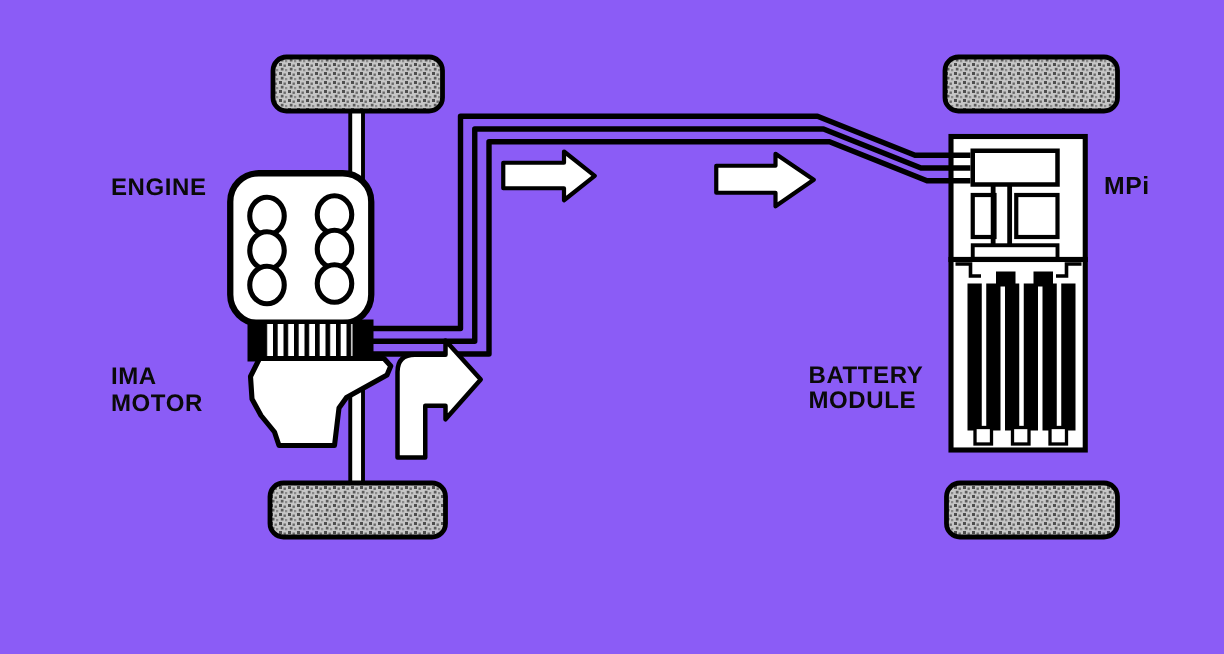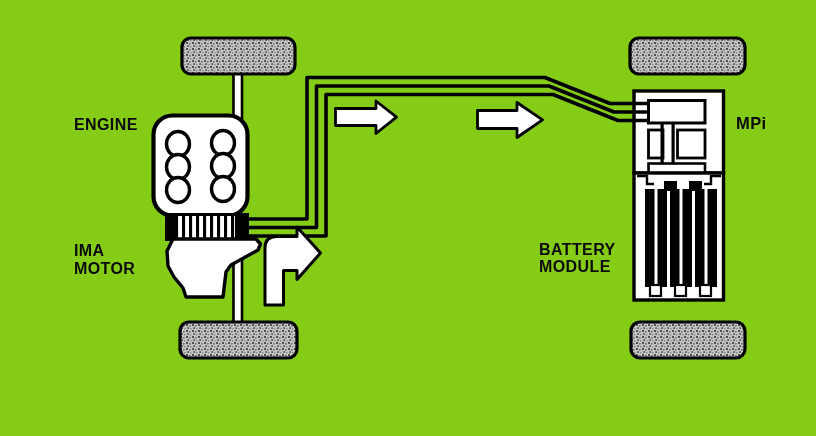--- a/index.html
+++ b/index.html
@@ -1,19 +1,19 @@
 <!DOCTYPE html>
 <html><head>
 <meta charset="utf-8">
 <style>
   html,body{margin:0;padding:0;background:#ffffff;}
   .canvas{
     position:relative;
     width:816px;height:436px;
-    background:#84cc16;
+    background:#8b5cf6;
     overflow:hidden;
     font-family:"Liberation Sans", sans-serif;
   }
   svg{display:block;}
   .lbl{
     font-family:"Liberation Sans", sans-serif;
     font-weight:bold;
     font-size:16px;
     letter-spacing:0.4px;
     fill:#0a0a0a;

